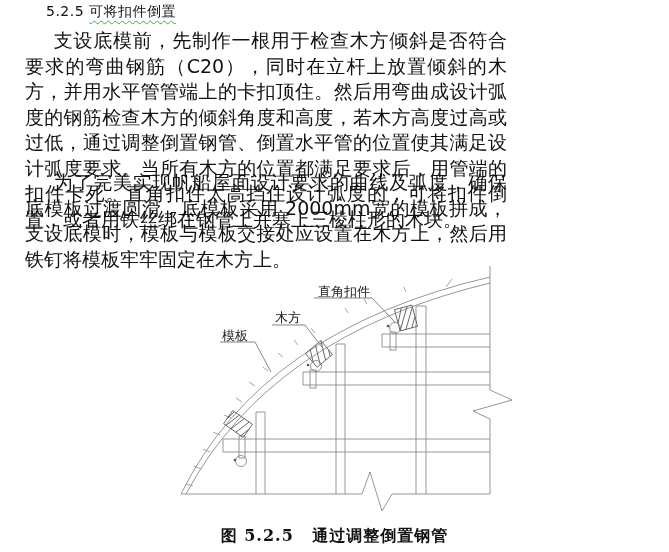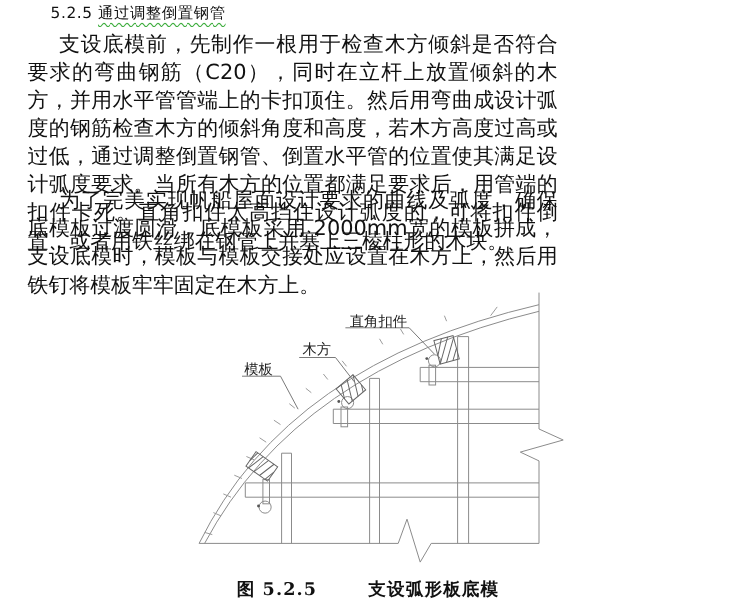--- a/index.html
+++ b/index.html
@@ -8,29 +8,29 @@
     .heading { position: absolute; left: 46px; top: 3px; font-size: 14px; letter-spacing: 0.5px; }
     .heading .hl-title { text-decoration: underline wavy #3fae3f; text-decoration-thickness: 1px; text-underline-offset: 4px; }
     .para { position: absolute; left: 25px; width: 482px; font-size: 19px; line-height: 25.5px;
             text-align: justify; }
     .para .indent { display: inline-block; width: 28px; }
     #p1 { top: 28px; }
     #p2 { top: 170px; }
     .figure { position: absolute; left: 0; top: 258px; width: 669px; height: 260px; }
     .caption { position: absolute; left: 0; width: 669px; top: 526px; text-align: center;
                font-family: "DejaVu Serif", serif; font-weight: bold; font-size: 16px; letter-spacing: 1px; }
-    .caption span { margin: 0 20px; }
+    .caption span { margin: 0 6px; }
     .lbl { font-family: "DejaVu Serif", serif; font-size: 13px; fill: #222; }
   </style>
 </head>
 <body>
 
 <div class="heading">
   <span>5.2.5</span>
-  <span class="hl-title">通过调整倒置钢管</span>
+  <span class="hl-title">可将扣件倒置</span>
 </div>
 
 <div class="para" id="p1">
   <span class="indent"></span><span>支设底模前，先制作一根用于检查木方倾斜是否符合要求的弯曲钢筋（C20），同时在立杆上放置倾斜的木方，并用水平管管端上的卡扣顶住。然后用弯曲成设计弧度的钢筋检查木方的倾斜角度和高度，若木方高度过高或过低，通过调整倒置钢管、倒置水平管的位置使其满足设计弧度要求。当所有木方的位置都满足要求后，用管端的扣件卡死。直角扣件太高挡住设计弧度的，可将扣件倒置，或者用铁丝绑在钢管上并塞上三棱柱形的木块。</span>
 </div>
 
 <div class="para" id="p2">
   <span class="indent"></span><span>为了完美实现帆船屋面设计要求的曲线及弧度，确保底模板过渡圆滑，底模板采用 2000mm宽的模板拼成，支设底模时，模板与模板交接处应设置在木方上，然后用铁钉将模板牢牢固定在木方上。</span>
 </div>
 
@@ -121,14 +121,14 @@
     </g>
 
     <text class="lbl" x="222" y="340">模板</text>
     <text class="lbl" x="275" y="322">木方</text>
     <text class="lbl" x="318" y="296">直角扣件</text>
   </svg>
 </div>
 
 <div class="caption">
   <span>图 5.2.5</span>
-  <span>支设弧形板底模</span>
+  <span>通过调整倒置钢管</span>
 </div>
 
 </body></html>

